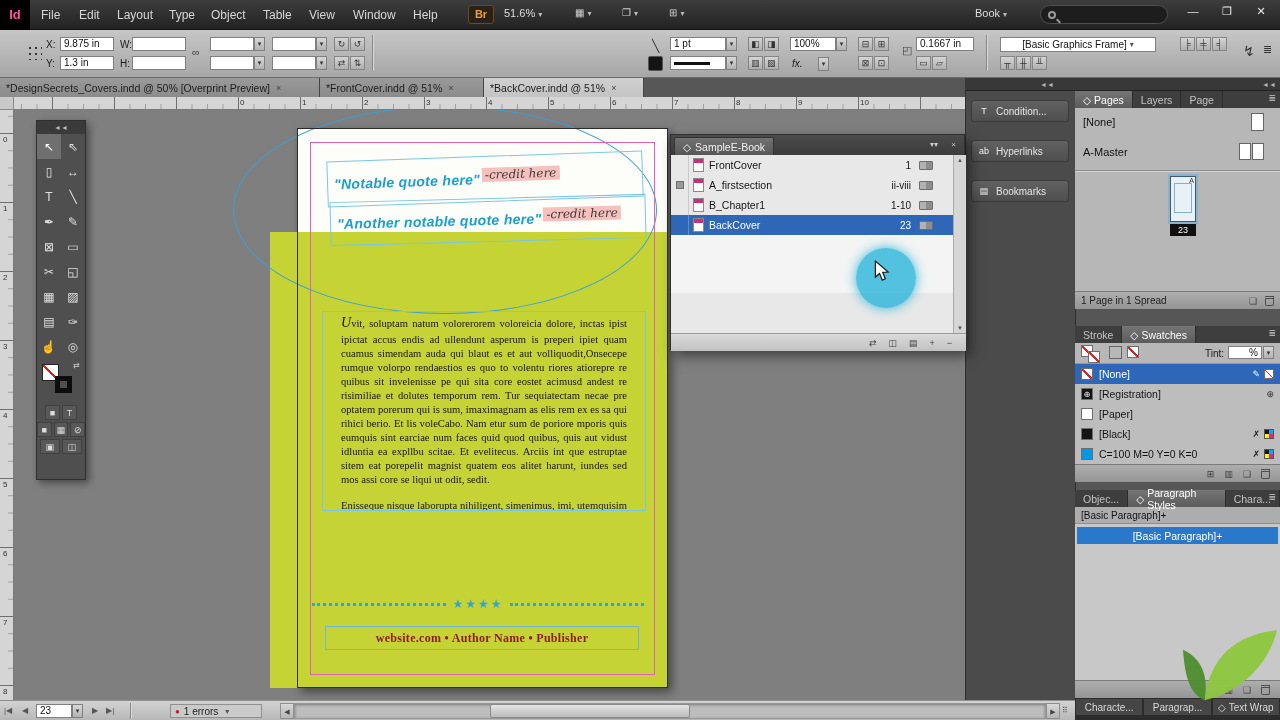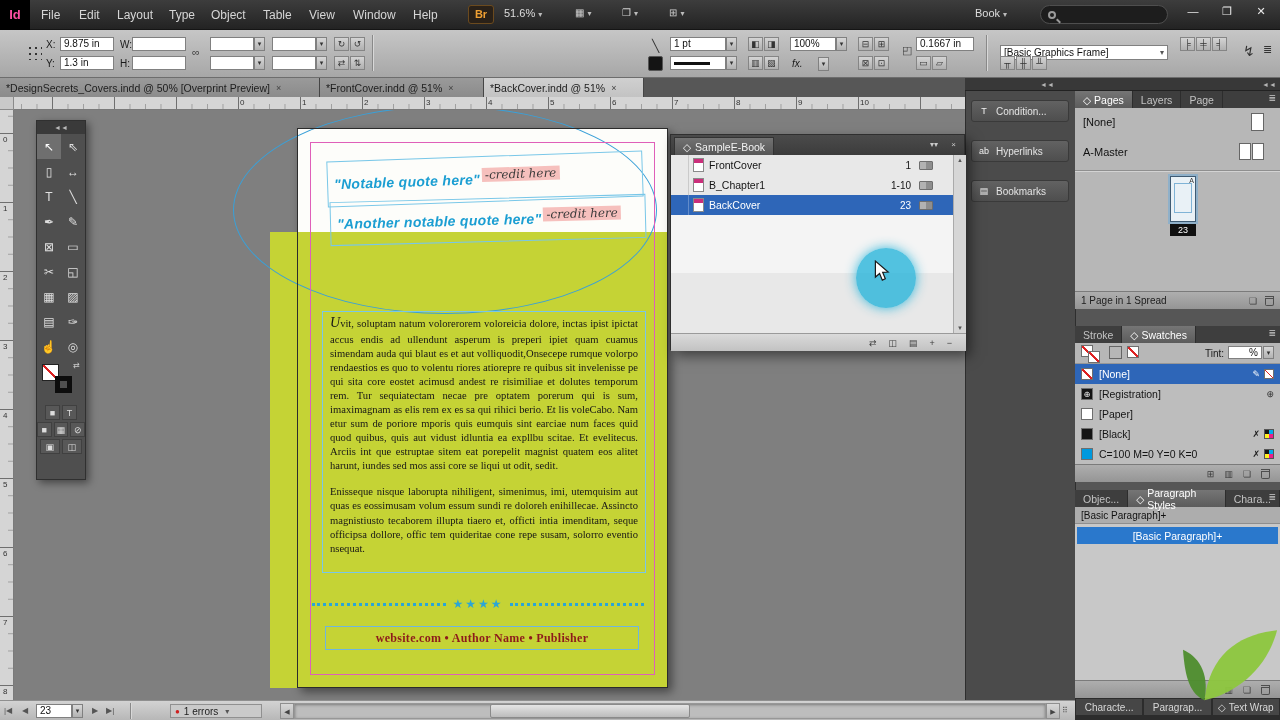--- a/index.html
+++ b/index.html
@@ -52,21 +52,21 @@
 
 .canvas{left:14px;top:110px;width:951px;height:590px;background:#7f7f7f;overflow:hidden;z-index:1}
 .pagew{position:absolute;left:283px;top:18px;width:371px;height:560px;background:#fdfdfa;box-shadow:4px 4px 9px rgba(0,0,0,.45)}
 .green{position:absolute;left:256px;top:122px;width:398px;height:456px;background:#c5d335}
 .pborder{position:absolute;left:283px;top:18px;width:371px;height:560px;border:1px solid #2b2b2b}
 .ellipse{position:absolute;left:219px;top:-4px;width:424px;height:208px;border:1.5px solid #3aa0d8;border-radius:50%}
 .margins{position:absolute;left:296px;top:32px;width:345px;height:533px;border:1px solid #df5fb9}
 .qframe{position:absolute;border:1px solid #79c7e8;display:flex;align-items:center;padding-left:6px;white-space:nowrap}
 .qtext{font-weight:bold;font-style:italic;font-size:14px;color:#1b9ed2;letter-spacing:.3px}
 .credit{font-family:"DejaVu Serif",serif;font-style:italic;font-size:12px;color:#3a3a3a;background:#f6c0bd;padding:0 3px;margin-left:2px;transform:translateY(-4px);display:inline-block}
-.bodyframe{position:absolute;left:308px;top:201px;width:324px;height:262px;border:1px solid #79c7e8;padding:2px 7px;overflow:hidden}
+.bodyframe{position:absolute;left:308px;top:201px;width:324px;height:200px;border:1px solid #79c7e8;padding:2px 18px;overflow:hidden}
 .bodyframe p{font-family:"Liberation Serif",serif;font-size:10.6px;line-height:1.33;color:#161616;text-align:justify}
 .bodyframe p.p2{margin-top:12px}
 .bodyframe p.p1::first-letter{font-style:italic;font-size:14px}
 .dotrow{position:absolute;left:298px;top:487px;width:332px;height:14px;display:flex;align-items:center}
 .dots{flex:1;border-top:3px dotted #2ba6d6;height:0}
 .stars{color:#2ba6d6;font-size:12px;letter-spacing:2px;margin:0 6px;line-height:10px}
 .footerframe{position:absolute;left:311px;top:516px;width:314px;height:24px;border:1px solid #6fb6dd;display:flex;align-items:center;justify-content:center;font-family:"Liberation Serif",serif;font-weight:bold;font-size:12px;color:#8d1b1b;letter-spacing:.3px}
 
 
 .statusbar{left:0;top:700px;width:1075px;height:20px;background:linear-gradient(#d3d3d3,#b7b7b7);border-top:1px solid #8f8f8f;z-index:25}
@@ -215,21 +215,21 @@
     <span class="ddbtn" style="left:818px;top:27px">▾</span>
     <span class="ibtn" style="left:858px;top:7px">⊟</span>
     <span class="ibtn" style="left:874px;top:7px">⊞</span>
     <span class="ibtn" style="left:858px;top:26px">⊠</span>
     <span class="ibtn" style="left:874px;top:26px">⊡</span>
     <span class="cb-label" style="left:902px;top:14px;font-size:11px;color:#444">◰</span>
     <span class="field" style="left:916px;top:7px;width:58px;height:14px">0.1667 in</span>
     <span class="ibtn" style="left:916px;top:26px">▭</span>
     <span class="ibtn" style="left:932px;top:26px">▱</span>
     <span class="sep" style="left:986px;top:5px;height:36px"></span>
-    <span class="field" style="left:1000px;top:15px;width:168px;height:15px;justify-content:space-between">
+    <span class="field" style="left:1000px;top:7px;width:156px;height:15px;justify-content:center">
         <span>[Basic Graphics Frame]</span>
         <span class="dd" style="color:#555">▾</span>
       </span>
     <span class="ibtn" style="left:1000px;top:26px">╥</span>
     <span class="ibtn" style="left:1016px;top:26px">╫</span>
     <span class="ibtn" style="left:1032px;top:26px">╨</span>
     <span class="ibtn" style="left:1180px;top:7px">╞</span>
     <span class="ibtn" style="left:1196px;top:7px">╪</span>
     <span class="ibtn" style="left:1212px;top:7px">╡</span>
     <span class="cb-label" style="left:1243px;top:13px;font-size:14px;color:#333">↯</span>
@@ -533,20 +533,29 @@
     </div>
     <div class="blist">
       <div class="brow">
         <span class="bcol1"></span>
         <span class="dicon"></span>
         <span class="bname">FrontCover</span>
         <span class="bpages">1</span>
         <span class="bico"></span>
       </div>
       <div class="brow">
+        <span class="bcol1">
+            <span style="width:8px;height:8px;background:#9a9a9a;border:1px solid #6e6e6e;display:inline-block"></span>
+          </span>
+        <span class="dicon"></span>
+        <span class="bname">A_firstsection</span>
+        <span class="bpages">ii-viii</span>
+        <span class="bico"></span>
+      </div>
+      <div class="brow">
         <span class="bcol1"></span>
         <span class="dicon"></span>
         <span class="bname">B_Chapter1</span>
         <span class="bpages">1-10</span>
         <span class="bico"></span>
       </div>
       <div class="brow on">
         <span class="bcol1"></span>
         <span class="dicon"></span>
         <span class="bname">BackCover</span>

